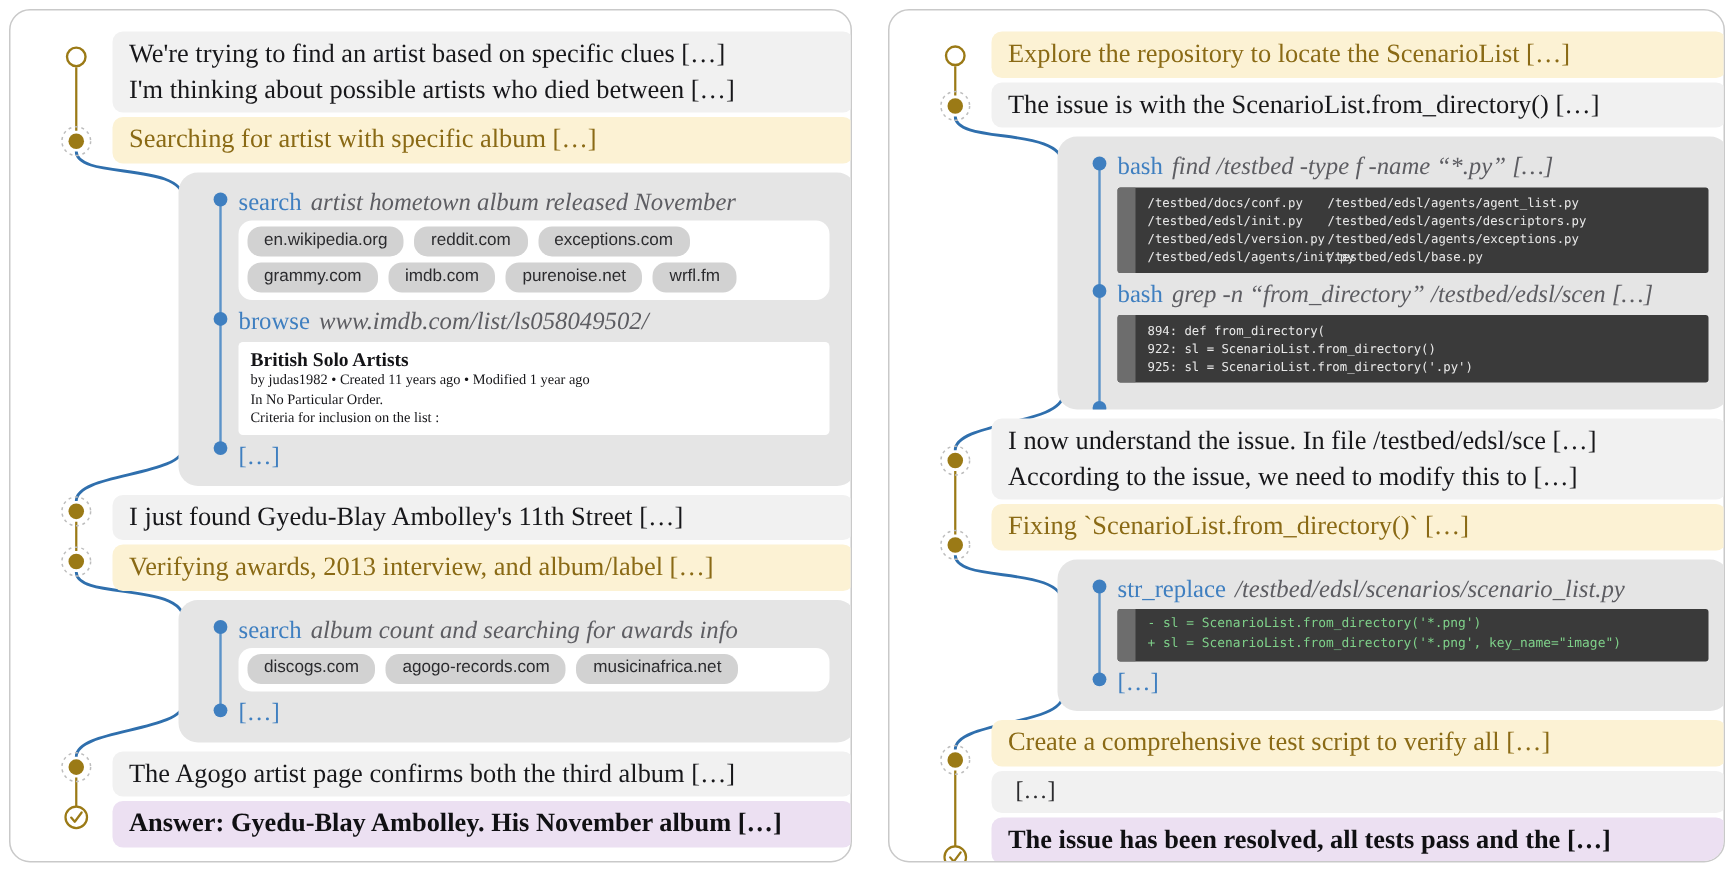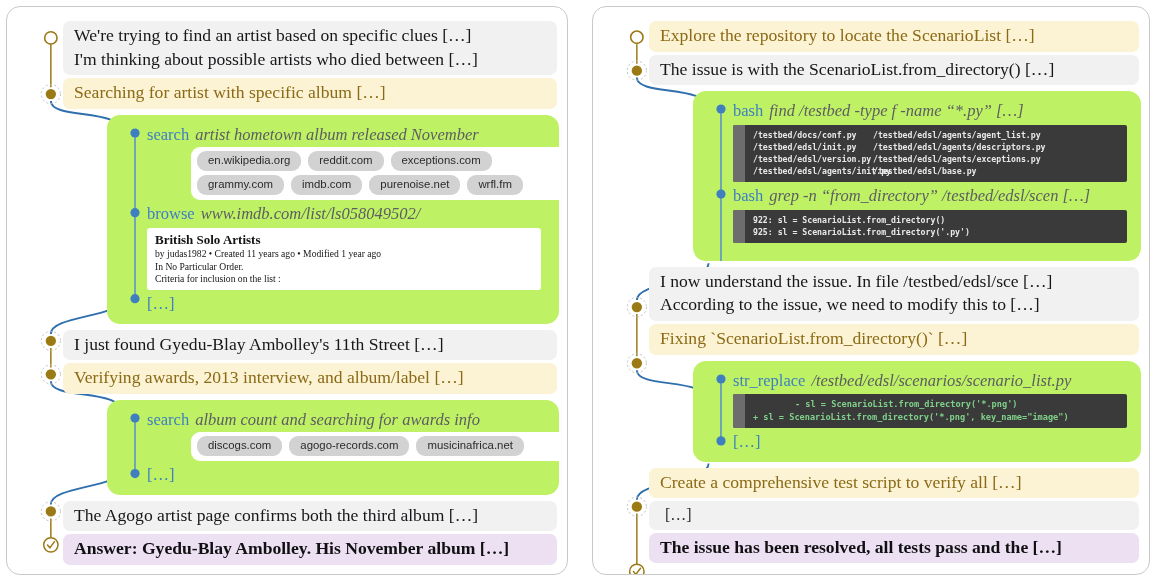--- a/index.html
+++ b/index.html
@@ -28,21 +28,21 @@
 
   .rail {
     position: absolute;
     top: 0; left: 0;
     width: 100%; height: 100%;
     pointer-events: none;
   }
 
   .flow {
     position: absolute;
-    left: 56px;
+    left: 68px;
     top: 14px;
     width: 494px;
   }
   #panel-right .flow { width: 490px; }
 
   
   .row {
     position: relative;
     border-radius: 7px;
     padding: 3px 11px 4px 11px;
@@ -67,21 +67,21 @@
     background: #f1f1f1;
     color: #2b2b2e;
     font-size: 16px;
     padding-left: 16px;
   }
 
   
   .toolgroup {
     position: relative;
     margin: 6px 0 6px 44px;
-    background: #bef264;
+    background: #e5e5e5;
     border-radius: 13px;
     padding: 9px 12px 9px 40px;
     width: 452px;
   }
   #panel-right .toolgroup { width: 448px; }
 
   .toolrail {
     position: absolute;
     left: 0; top: 0;
     width: 100%; height: 100%;
@@ -118,21 +118,20 @@
   
   .pillbox {
     background: #ffffff;
     border-radius: 9px;
     padding: 4px 6px 5px 6px;
     margin-top: 2px;
     display: flex;
     flex-wrap: wrap;
     gap: 4px 7px;
     width: 394px;
-    margin-left: 44px;
   }
   .pill {
     background: #d2d2d2;
     color: #2b2b2e;
     border-radius: 9px;
     padding: 1px 11px 2px 11px;
     font-family: "Liberation Sans", sans-serif;
     font-size: 11.4px;
     line-height: 1.5;
     white-space: nowrap;
@@ -170,22 +169,22 @@
     padding: 4px 6px 5px 8px;
     font-family: "DejaVu Sans Mono", monospace;
     font-size: 8.2px;
     line-height: 1.48;
     color: #e9e9e9;
     white-space: pre;
     flex: 1 1 auto;
     overflow: hidden;
   }
   .codebody .col2 { display: inline-block; }
-  .cl { display: block; font-weight: bold; }
-  .cl.minus { color: #7fd18a; margin-left: 42px; }
+  .cl { display: block; }
+  .cl.minus { color: #7fd18a; }
   .cl.plus  { color: #7fd18a; }
   .codeblock.diff .codebody { font-size: 8.6px; }
 </style>
 </head>
 <body>
 
 <div id="root">
 
   <div class="panel" id="panel-left">
     <svg class="rail" id="rail-left" width="562" height="569" viewBox="0 0 562 569">
@@ -304,21 +303,21 @@
             <div class="toolhead"><span class="toolname">bash</span><span class="toolarg">find /testbed -type f -name “*.py” […]</span></div>
             <div class="codeblock">
               <div class="codegutter"></div>
               <div class="codebody"><span class="cl"><span class="col2" style="width: 120px;">/testbed/docs/conf.py</span><span>/testbed/edsl/agents/agent_list.py</span></span><span class="cl"><span class="col2" style="width: 120px;">/testbed/edsl/init.py</span><span>/testbed/edsl/agents/descriptors.py</span></span><span class="cl"><span class="col2" style="width: 120px;">/testbed/edsl/version.py</span><span>/testbed/edsl/agents/exceptions.py</span></span><span class="cl"><span class="col2" style="width: 120px;">/testbed/edsl/agents/init.py</span><span>/testbed/edsl/base.py</span></span></div>
             </div>
           </div>
           <div class="tool">
             <div class="toolhead"><span class="toolname">bash</span><span class="toolarg">grep -n “from_directory” /testbed/edsl/scen […]</span></div>
             <div class="codeblock">
               <div class="codegutter"></div>
-              <div class="codebody"><span class="cl">922: sl = ScenarioList.from_directory()</span><span class="cl">925: sl = ScenarioList.from_directory('.py')</span></div>
+              <div class="codebody"><span class="cl">894: def from_directory(</span><span class="cl">922: sl = ScenarioList.from_directory()</span><span class="cl">925: sl = ScenarioList.from_directory('.py')</span></div>
             </div>
           </div>
           <div class="tool" style="height: 6px;"></div>
         </div>
         <div class="row thought">I now understand the issue. In file /testbed/edsl/sce […]
 According to the issue, we need to modify this to […]</div>
         <div class="row plan">Fixing `ScenarioList.from_directory()` […]</div>
         <div class="toolgroup">
           <svg class="toolrail">
             <line x1="28" y1="18" x2="28" y2="79.875" stroke="#5b93c9" stroke-width="1.6"></line>

